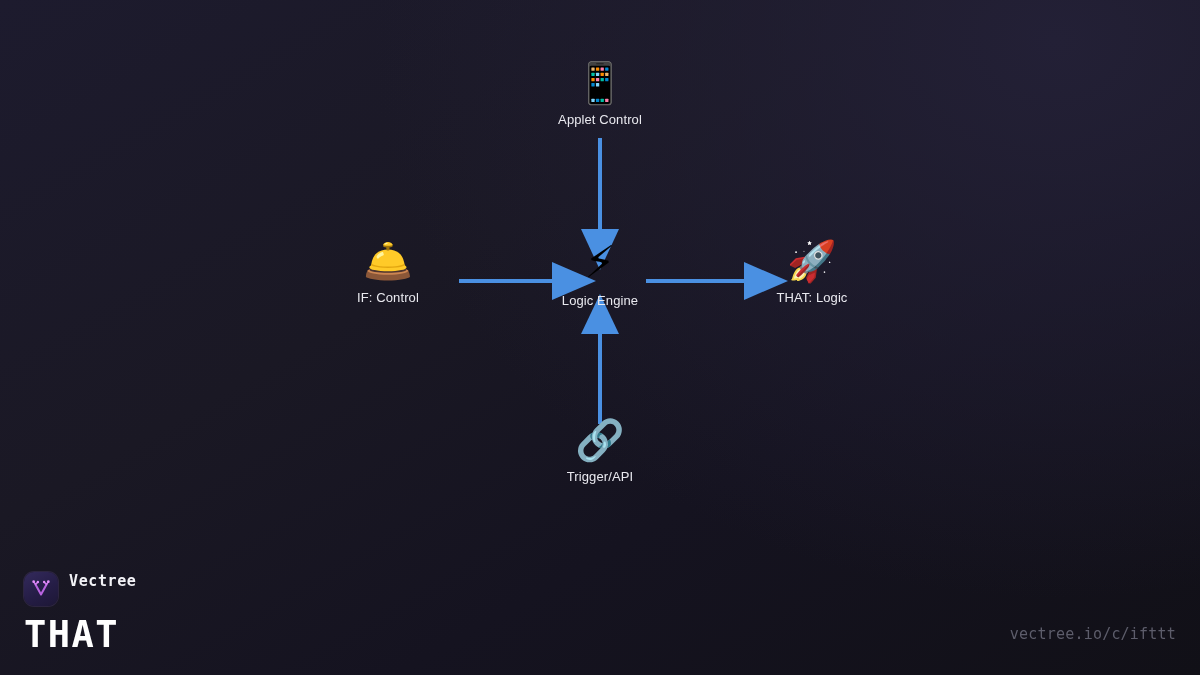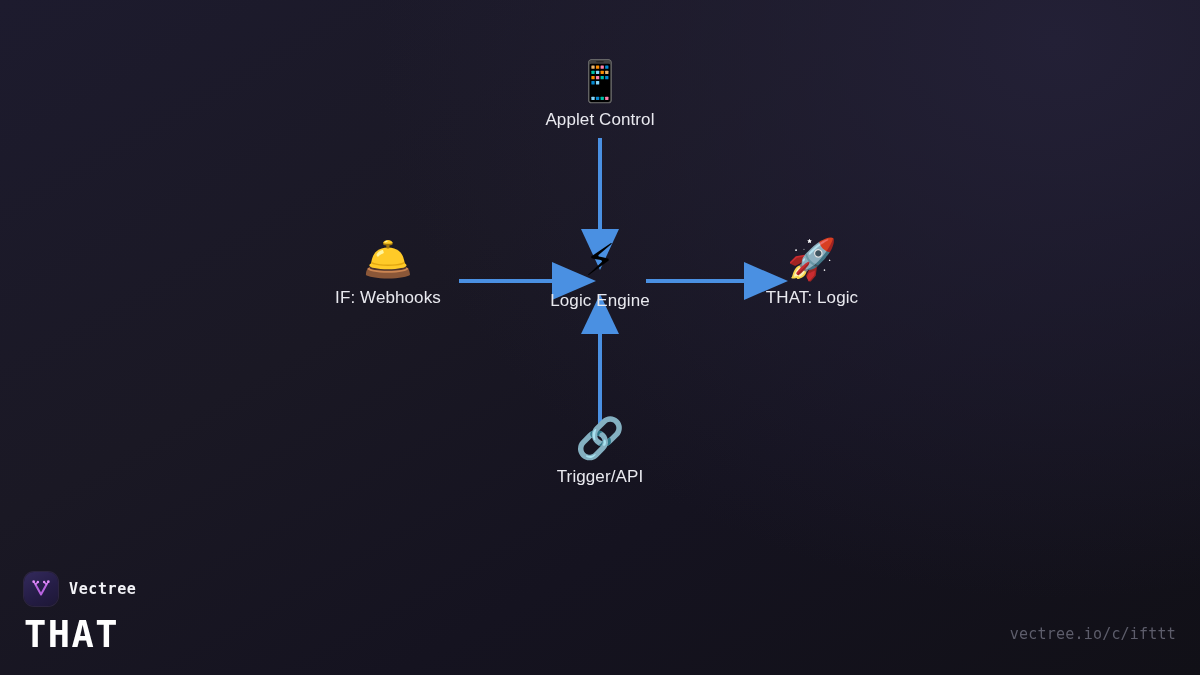--- a/index.html
+++ b/index.html
@@ -43,40 +43,40 @@
   }
   .node-emoji {
     font-family: "DejaVu Sans", sans-serif;
     line-height: 1;
     text-align: center;
     user-select: none;
   }
   .node-label {
     margin-top: 9px;
     font-family: "Liberation Sans", sans-serif;
-    font-size: 17px;
+    font-size: 13px;
     color: #e9e9ef;
     text-align: center;
     letter-spacing: 0.1px;
     white-space: nowrap;
   }
 
   
   #node-center { z-index: 5; }
   #node-center .node-label { position: relative; z-index: 6; }
 
   
   #brand {
     position: absolute;
     left: 24px;
     bottom: 22px;
   }
   #brand-row {
     display: flex;
-    align-items: center;
+    align-items: flex-start;
     gap: 11px;
   }
   #brand-logo {
     width: 34px;
     height: 34px;
     border-radius: 10px;
     background: linear-gradient(150deg, #332a5c 0%, #251d46 55%, #1d1736 100%);
     display: flex;
     align-items: center;
     justify-content: center;
@@ -139,21 +139,21 @@
       </g>
     </svg>
 
     <div class="node" id="node-applet" style="left:600px; top:95px;">
       <div class="node-emoji" style="font-size:40px;">📱</div>
       <div class="node-label">Applet Control</div>
     </div>
 
     <div class="node" id="node-trigger" style="left:388px; top:273px;">
       <div class="node-emoji" style="font-size:40px;">🛎️</div>
-      <div class="node-label">IF: Webhooks</div>
+      <div class="node-label">IF: Control</div>
     </div>
 
     <div class="node" id="node-center" style="left:600px; top:274px;">
       <div class="node-emoji" style="font-size:44px;">⚡</div>
       <div class="node-label">Logic Engine</div>
     </div>
 
     <div class="node" id="node-action" style="left:812px; top:273px;">
       <div class="node-emoji" style="font-size:40px;">🚀</div>
       <div class="node-label">THAT: Logic</div>

